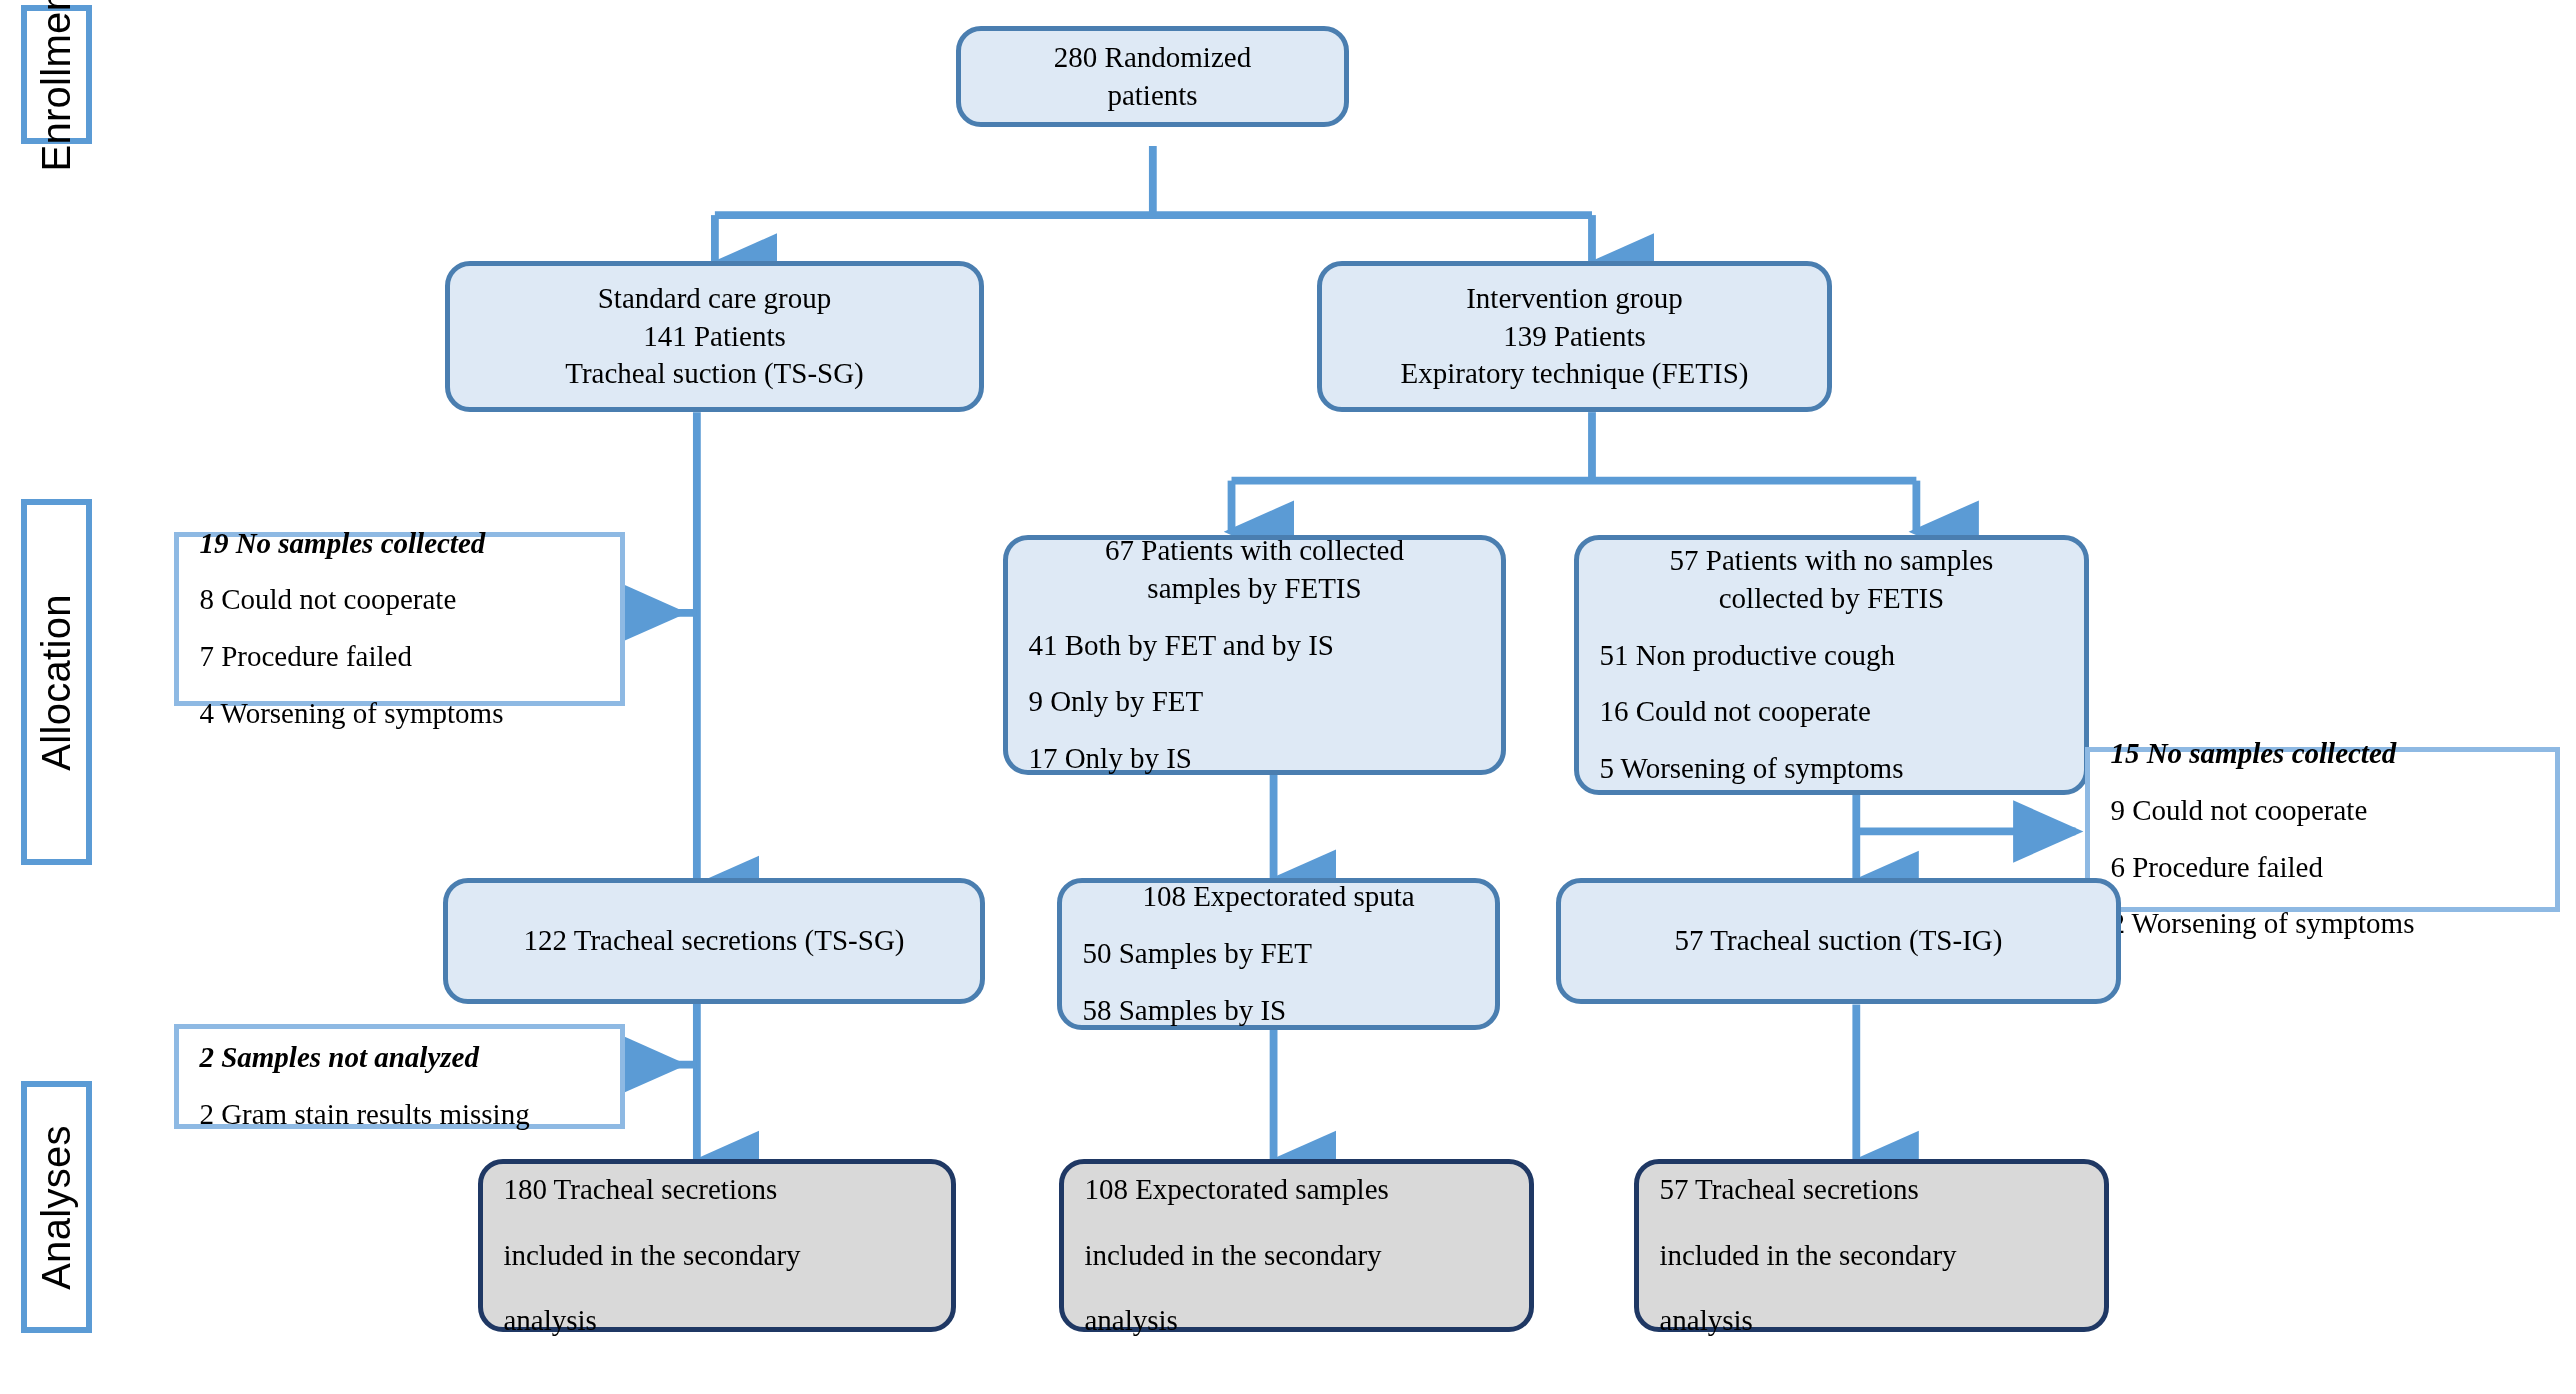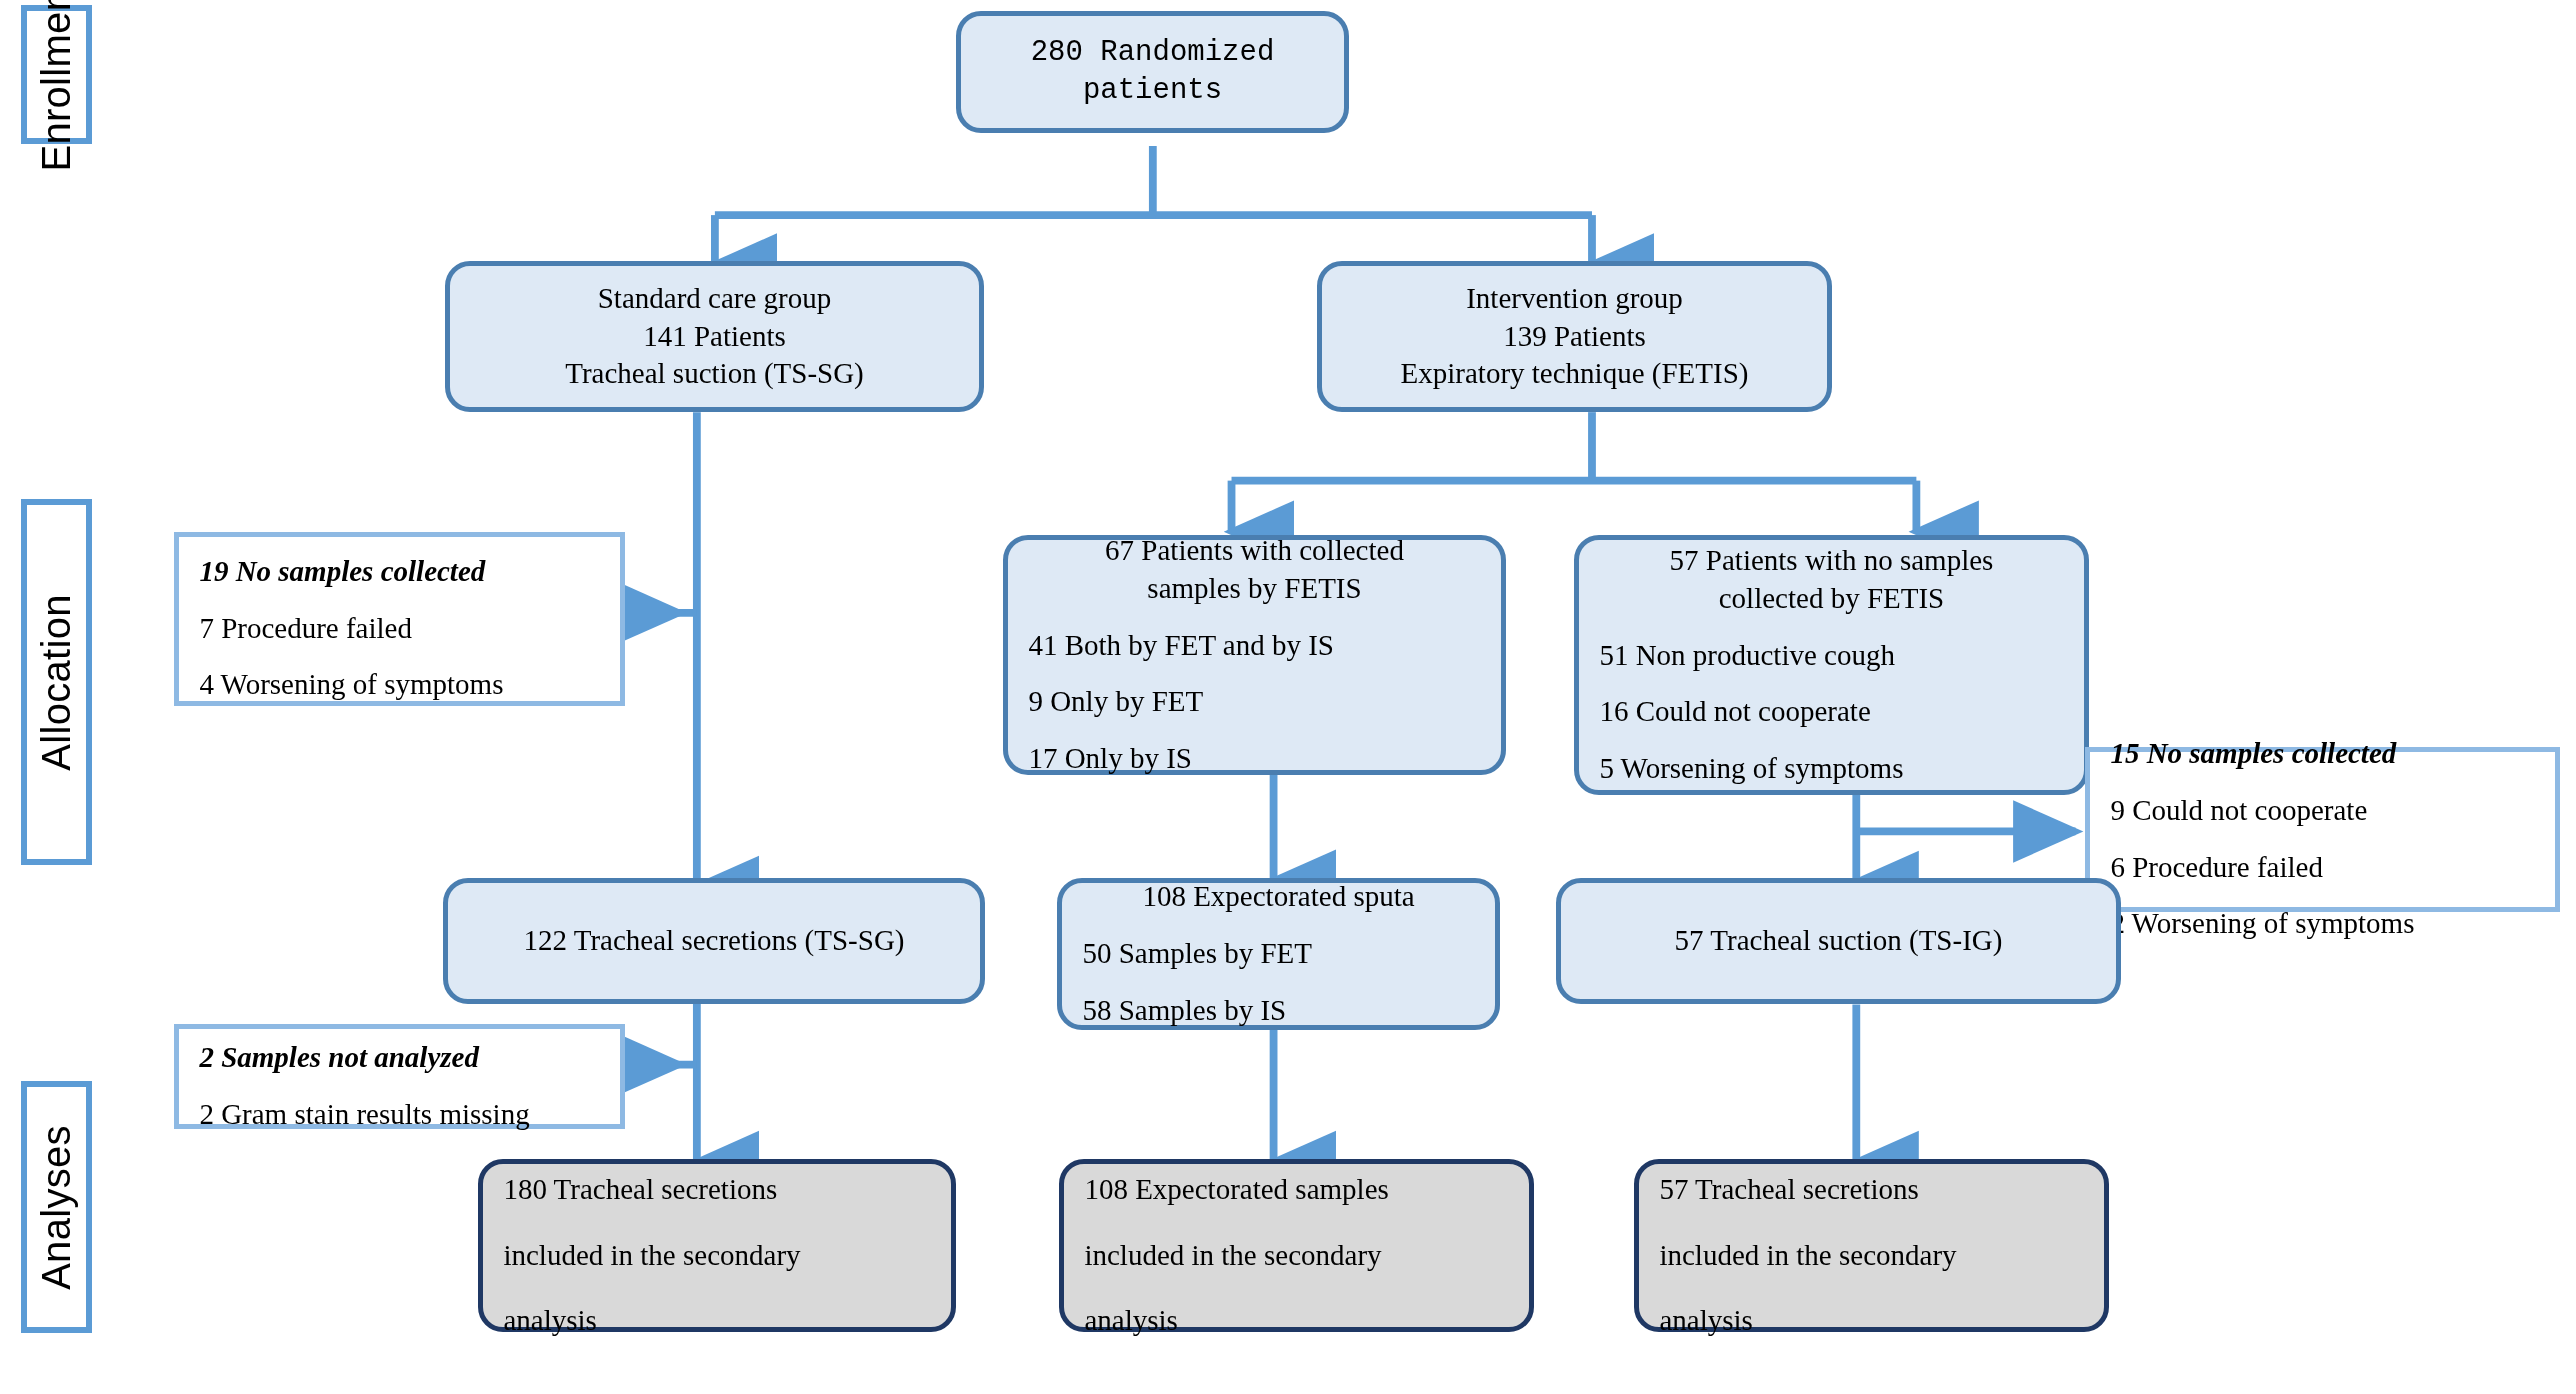--- a/index.html
+++ b/index.html
@@ -136,39 +136,40 @@
   <div class="stage-label" style="left:21px; top:4.8px; width:71px; height:139px;">
     <span class="txt">Enrollment</span>
   </div>
   <div class="stage-label" style="left:21px; top:499px; width:71px; height:366px;">
     <span class="txt">Allocation</span>
   </div>
   <div class="stage-label" style="left:21px; top:1081px; width:71px; height:252px;">
     <span class="txt">Analyses</span>
   </div>
 
-  <div class="node primary" style="left:956px; top:11px; width:393px; height:122px;font-family:Liberation Mono, monospace;">
+  <div class="node primary" style="left:956px; top:26px; width:393px; height:101px;">
     <span class="line center pad-c">280 Randomized</span>
     <span class="line center pad-c">patients</span>
   </div>
 
   <div class="node primary" style="left:445px; top:261px; width:539px; height:151px;">
     <span class="line center pad-c">Standard care group</span>
     <span class="line center pad-c">141 Patients</span>
     <span class="line center pad-c">Tracheal suction (TS-SG)</span>
   </div>
 
   <div class="node primary" style="left:1317px; top:261px; width:515px; height:151px;">
     <span class="line center pad-c">Intervention  group</span>
     <span class="line center pad-c">139 Patients</span>
     <span class="line center pad-c">Expiratory technique (FETIS)</span>
   </div>
 
   <div class="node exclusion" style="left:174px; top:532px; width:451px; height:174px;">
     <span class="line left pad-l bolditalic">19 No samples collected</span>
+    <span class="line left pad-l">8   Could not cooperate</span>
     <span class="line left pad-l">7   Procedure failed</span>
     <span class="line left pad-l">4   Worsening  of symptoms</span>
   </div>
 
   <div class="node primary" style="left:1003px; top:535px; width:503px; height:240px;">
     <span class="line center pad-c">67 Patients with collected</span>
     <span class="line center pad-c">samples by FETIS</span>
     <span class="line left pad-l">41 Both by FET and by IS</span>
     <span class="line left pad-l">9   Only by FET</span>
     <span class="line left pad-l">17 Only by IS</span>

